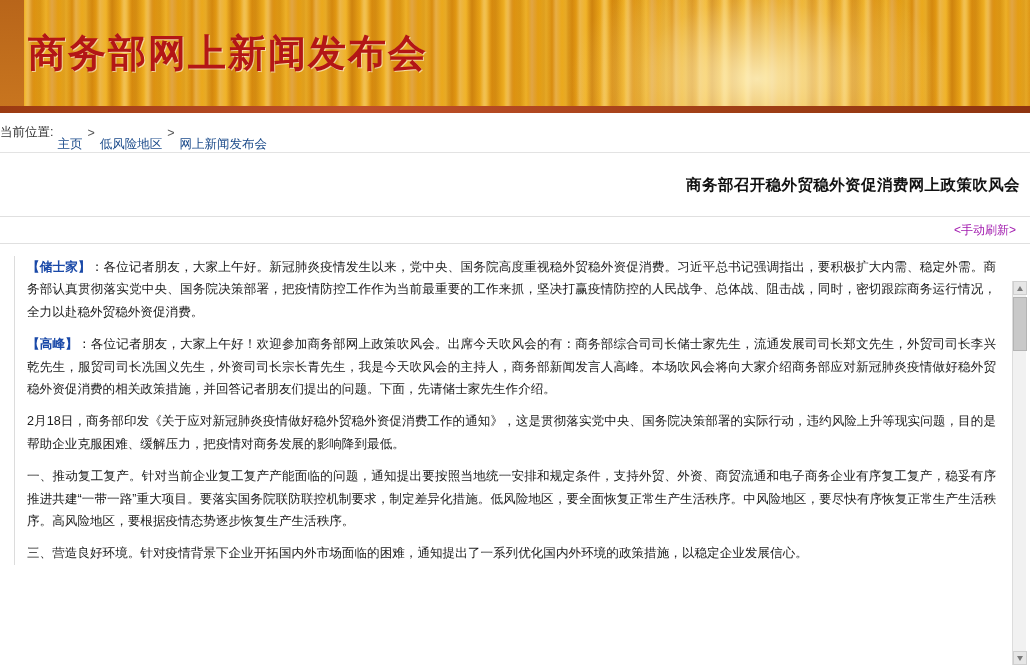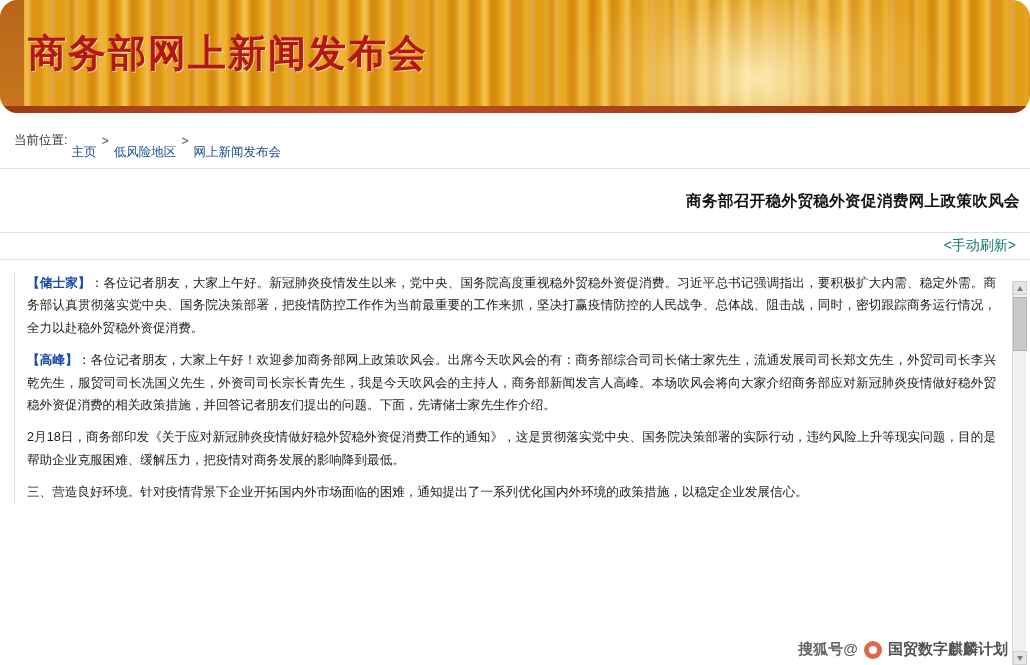--- a/index.html
+++ b/index.html
@@ -20,21 +20,20 @@
   
   .banner {
     position: relative;
     width: 1030px;
     height: 113px;
     background:
       repeating-linear-gradient(90deg,
         #e8a317 0px, #f0b429 6px, #d98c0f 12px, #e8a317 20px),
       linear-gradient(90deg, #d4851a 0%, #e8a317 20%, #f5c542 45%, #f0b429 60%, #e8a317 80%, #d98c0f 100%);
     overflow: hidden;
-    border-radius: 18px;
   }
   .banner-stripes {
     position: absolute; inset: 0;
     background: repeating-linear-gradient(90deg,
       rgba(255,255,255,0.00) 0px,
       rgba(255,255,255,0.22) 4px,
       rgba(255,255,255,0.00) 10px,
       rgba(160,90,10,0.18) 16px,
       rgba(255,255,255,0.00) 24px);
   }
@@ -61,24 +60,23 @@
   }
   .banner-bottom-bar {
     position: absolute;
     left: 0; bottom: 0;
     width: 1030px; height: 7px;
     background: linear-gradient(90deg, #9b3b12 0%, #c0502a 35%, #a03f16 70%, #8e3410 100%);
   }
 
   
   .breadcrumb {
-    height: 56px;
+    height: 40px;
     display: flex;
     align-items: center;
-    padding-left: 14px;
     font-size: 12.5px;
     color: #333;
     border-bottom: 1px solid #e3e3e3;
   }
   .breadcrumb .sep { margin: 0 5px; color: #555; }
   .breadcrumb a {
     color: #1a4a8a;
     text-decoration: none;
     margin-top: 24px;
   }
@@ -99,22 +97,22 @@
     border-top: 1px solid #e0e0e0;
     border-bottom: 1px solid #e0e0e0;
     height: 28px;
     display: flex;
     align-items: center;
     justify-content: flex-end;
     padding-right: 14px;
     background: #fff;
   }
   .refresh-link {
-    color: #0f766e;
-    font-size: 14px;
+    color: #a21caf;
+    font-size: 12px;
     text-decoration: none;
     cursor: pointer;
   }
 
   
   .content-wrap {
     position: relative;
     padding: 12px 26px 0 14px;
     height: 420px;
     overflow: hidden;
@@ -223,29 +221,25 @@
 
   <div class="refresh-row">
     <a class="refresh-link" href="#">&lt;手动刷新&gt;</a>
   </div>
 
   <div class="content-wrap">
     <div class="content">
       <p><span class="speaker">【储士家】</span><span>：各位记者朋友，大家上午好。新冠肺炎疫情发生以来，党中央、国务院高度重视稳外贸稳外资促消费。习近平总书记强调指出，要积极扩大内需、稳定外需。商务部认真贯彻落实党中央、国务院决策部署，把疫情防控工作作为当前最重要的工作来抓，坚决打赢疫情防控的人民战争、总体战、阻击战，同时，密切跟踪商务运行情况，全力以赴稳外贸稳外资促消费。</span></p>
       <p><span class="speaker">【高峰】</span><span>：各位记者朋友，大家上午好！欢迎参加商务部网上政策吹风会。出席今天吹风会的有：商务部综合司司长储士家先生，流通发展司司长郑文先生，外贸司司长李兴乾先生，服贸司司长冼国义先生，外资司司长宗长青先生，我是今天吹风会的主持人，商务部新闻发言人高峰。本场吹风会将向大家介绍商务部应对新冠肺炎疫情做好稳外贸稳外资促消费的相关政策措施，并回答记者朋友们提出的问题。下面，先请储士家先生作介绍。</span></p>
       <p>2月18日，商务部印发《关于应对新冠肺炎疫情做好稳外贸稳外资促消费工作的通知》，这是贯彻落实党中央、国务院决策部署的实际行动，违约风险上升等现实问题，目的是帮助企业克服困难、缓解压力，把疫情对商务发展的影响降到最低。</p>
+      <p>一、推动复工复产。针对当前企业复工复产产能面临的问题，通知提出要按照当地统一安排和规定条件，支持外贸、外资、商贸流通和电子商务企业有序复工复产，稳妥有序推进共建“一带一路”重大项目。要落实国务院联防联控机制要求，制定差异化措施。低风险地区，要全面恢复正常生产生活秩序。中风险地区，要尽快有序恢复正常生产生活秩序。高风险地区，要根据疫情态势逐步恢复生产生活秩序。</p>
       <p>三、营造良好环境。针对疫情背景下企业开拓国内外市场面临的困难，通知提出了一系列优化国内外环境的政策措施，以稳定企业发展信心。</p>
     </div>
   </div>
 
   <div class="scrollbar">
     <div class="scroll-up"></div>
     <div class="scroll-thumb"></div>
     <div class="scroll-down"></div>
   </div>
 
-  <div class="watermark">
-    <span>搜狐号@</span>
-    <span class="wm-logo"></span>
-    <span class="wm-text2">国贸数字麒麟计划</span>
-  </div>
 
 </div>
 
 </body></html>

